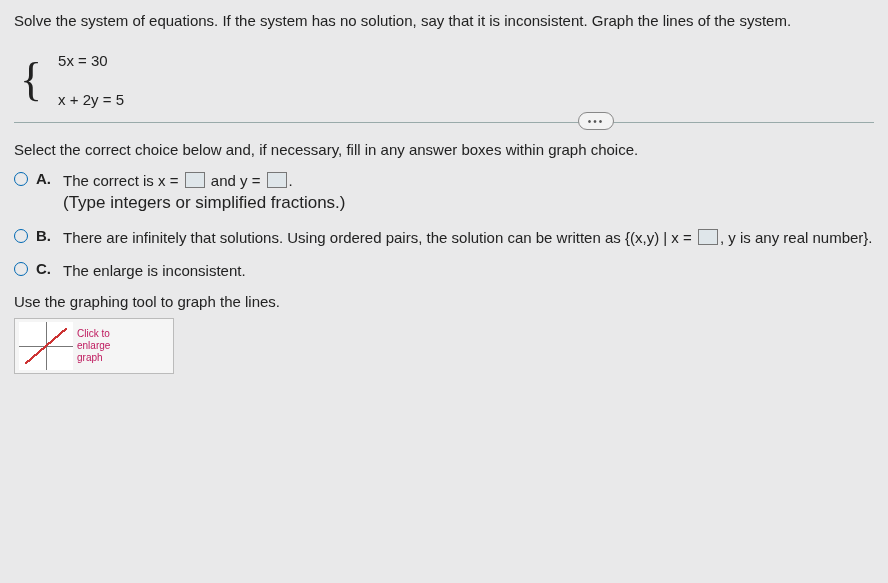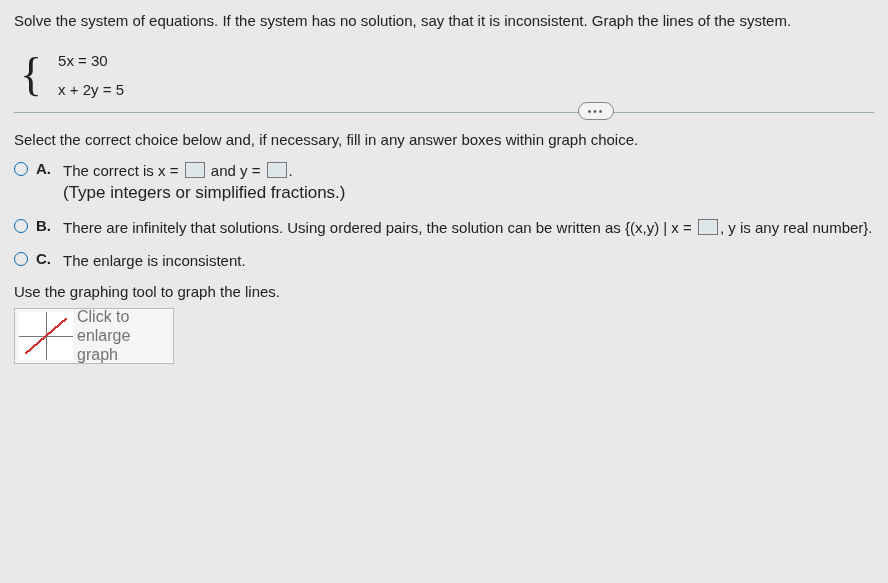--- a/index.html
+++ b/index.html
@@ -18,21 +18,21 @@
     align-items: center;
     margin: 8px 0 14px 6px;
   }
   .brace {
     font-size: 46px;
     line-height: 46px;
     font-weight: 100;
     margin-right: 16px;
     font-family: "Times New Roman", serif;
   }
-  .eqs { display: flex; flex-direction: column; gap: 12px; }
+  .eqs { display: flex; flex-direction: column; gap: 22px; }
   .eq { white-space: nowrap; }
   hr.sep {
     border: none;
     border-top: 1px solid #9aa;
     margin: 10px 0 18px 0;
     position: relative;
   }
   .ellipsis-btn {
     position: absolute;
     right: 260px;
@@ -96,21 +96,21 @@
     position: relative;
     background: #fff;
   }
   .thumb .hax, .thumb .vax { position: absolute; background: #777; }
   .thumb .hax { left: 0; right: 0; top: 24px; height: 1px; }
   .thumb .vax { top: 0; bottom: 0; left: 27px; width: 1px; }
   .thumb .diag {
     position: absolute; left: 6px; top: 6px; right: 6px; bottom: 6px;
     background: linear-gradient(to bottom right, transparent 48%, #c33 48%, #c33 52%, transparent 52%);
   }
-  .graph-label { font-size: 16px; line-height: 1.2; color: #737373; }
+  .graph-label { font-size: 10px; line-height: 1.2; color: #be185d; }
   .hr-wrap { position: relative; }
 </style>
 </head>
 <body>
 
 <div class="question">Solve the system of equations. If the system has no solution, say that it is inconsistent. Graph the lines of the system.</div>
 
 <div class="system">
   <div class="brace">{</div>
   <div class="eqs">

